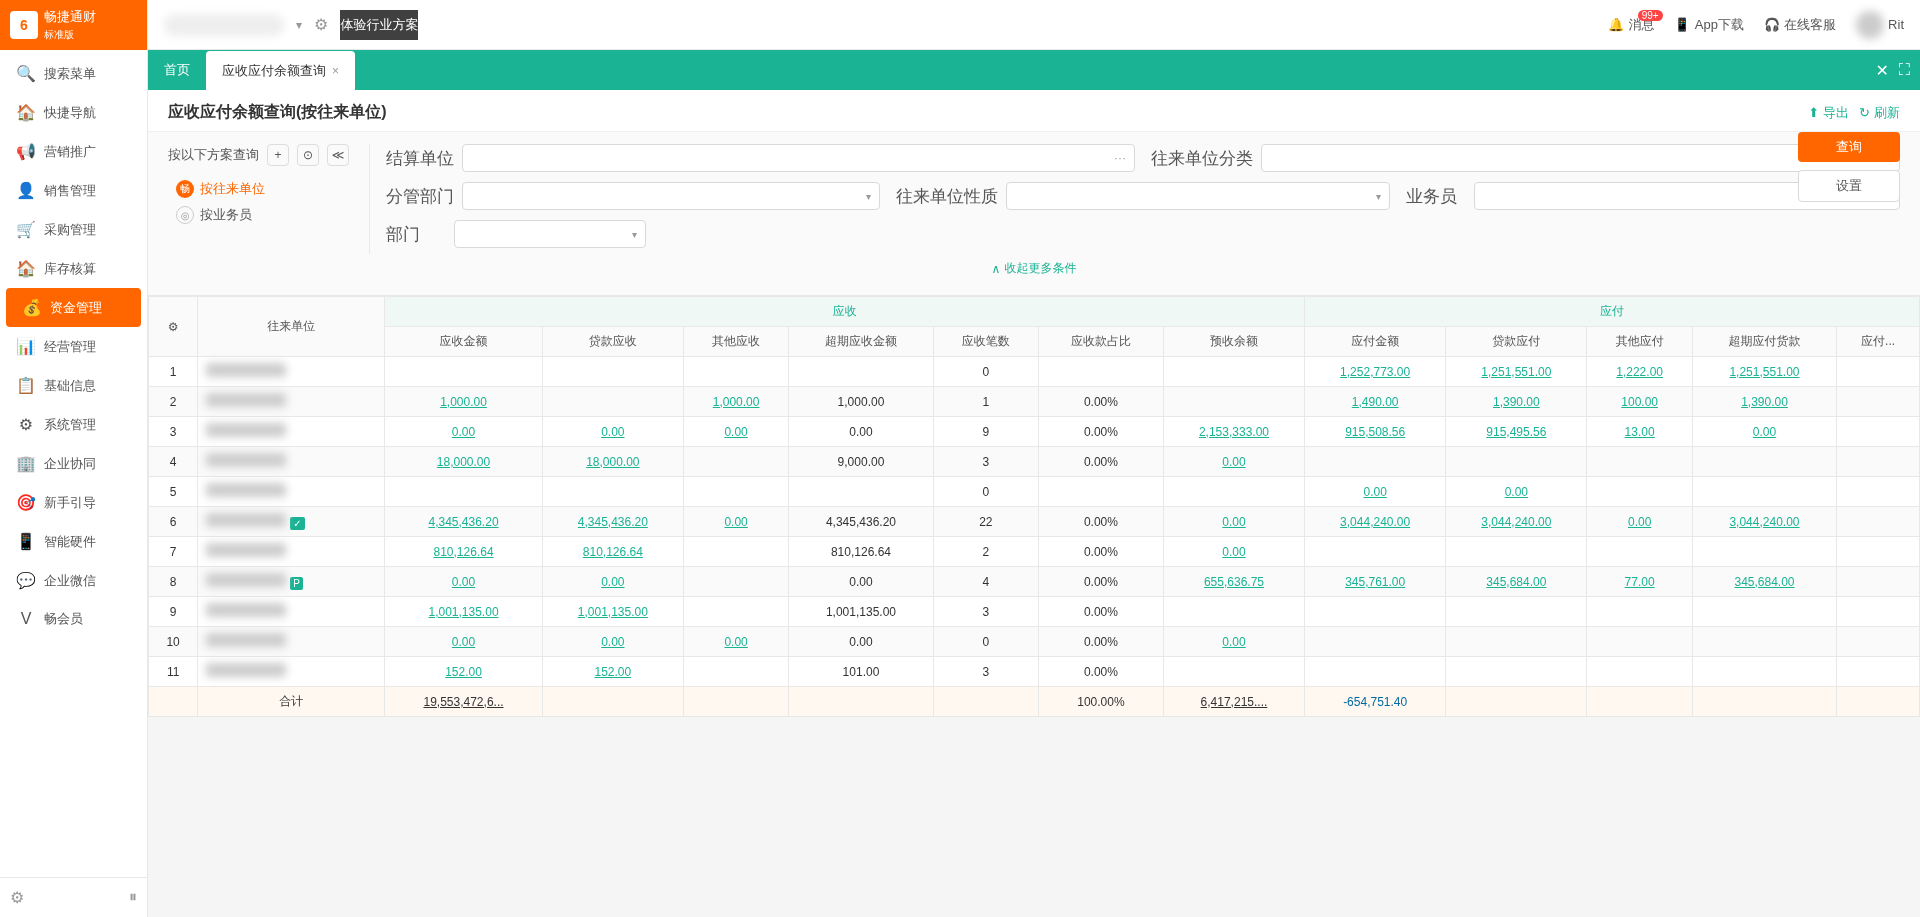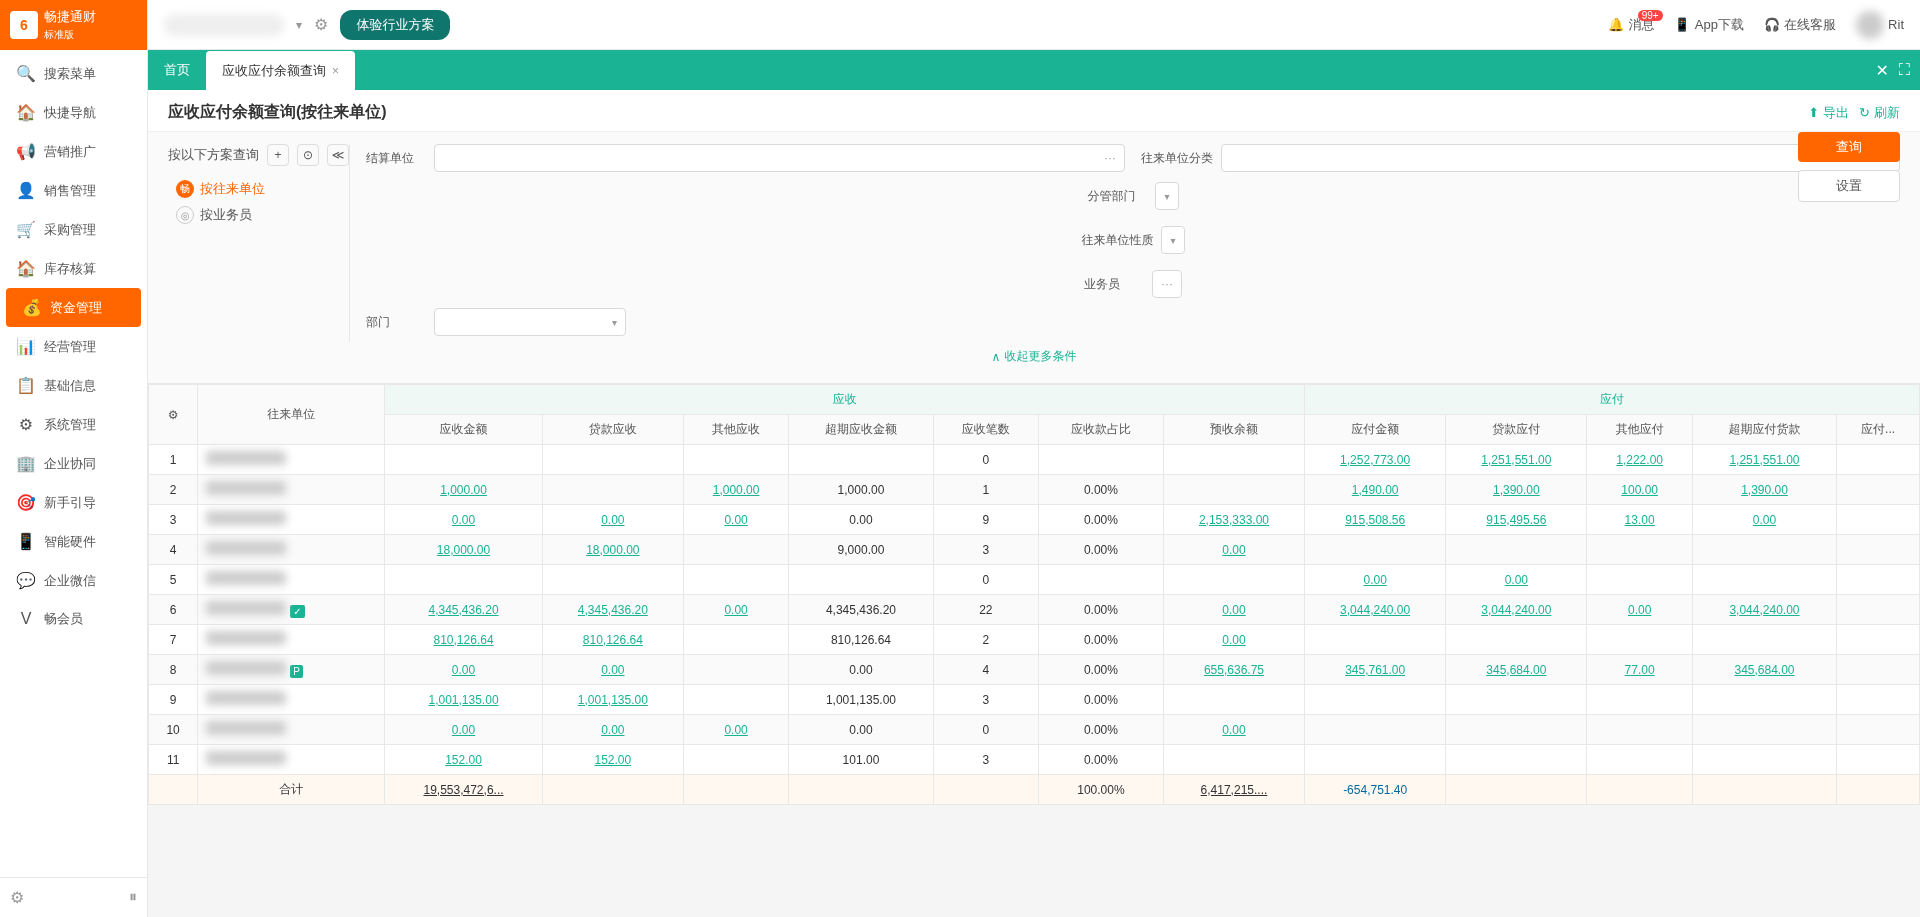--- a/index.html
+++ b/index.html
@@ -24,21 +24,21 @@
 
     
     .main { flex: 1; display: flex; flex-direction: column; overflow: hidden; }
 
     
     .topbar { height: 50px; background: #fff; border-bottom: 1px solid #e8e8e8; display: flex; align-items: center; padding: 0 16px; gap: 12px; justify-content: space-between; }
     .topbar-left { display: flex; align-items: center; gap: 12px; }
     .topbar-breadcrumb { color: #999; font-size: 12px; background: #f5f5f5; padding: 4px 12px; border-radius: 12px; }
     .topbar-dropdown { color: #999; cursor: pointer; }
     .topbar-gear { color: #999; cursor: pointer; font-size: 16px; }
-    .topbar-solution-btn { background: #0f766e; color: #fff; border: none; padding: 6px 16px; border-radius: 12px; cursor: pointer; font-size: 13px; }
+    .topbar-solution-btn { background: #404040; color: #fff; border: none; padding: 6px 0; border-radius: 0; cursor: pointer; font-size: 13px; }
     .topbar-right { display: flex; align-items: center; gap: 20px; }
     .topbar-right-item { display: flex; align-items: center; gap: 4px; color: #555; cursor: pointer; font-size: 13px; position: relative; }
     .notification-badge { background: #ff4444; color: #fff; border-radius: 8px; padding: 0 4px; font-size: 10px; position: absolute; top: -6px; right: -8px; }
     .topbar-avatar { width: 28px; height: 28px; background: #ccc; border-radius: 50%; display: flex; align-items: center; justify-content: center; color: #fff; font-size: 11px; }
     .topbar-username { color: #555; font-size: 13px; }
 
     
     .tabbar { height: 40px; background: #1ab394; display: flex; align-items: center; padding: 0; }
     .tab { padding: 0 16px; height: 40px; display: flex; align-items: center; cursor: pointer; color: #fff; font-size: 13px; gap: 6px; }
     .tab.home { background: transparent; }
@@ -62,21 +62,21 @@
     .filter-toolbar { display: flex; align-items: center; gap: 8px; margin-bottom: 10px; }
     .filter-toolbar-label { color: #555; font-size: 13px; font-weight: 500; }
     .filter-toolbar-btn { width: 22px; height: 22px; border: 1px solid #ddd; border-radius: 4px; display: flex; align-items: center; justify-content: center; cursor: pointer; color: #555; font-size: 12px; }
     .filter-nav { margin-bottom: 10px; }
     .filter-nav-item { display: flex; align-items: center; gap: 6px; padding: 4px 8px; cursor: pointer; font-size: 13px; color: #555; }
     .filter-nav-item.active { color: #ff6600; }
     .filter-nav-item .filter-nav-icon { width: 18px; height: 18px; border-radius: 50%; background: #ff6600; display: flex; align-items: center; justify-content: center; color: #fff; font-size: 10px; }
     .filter-nav-item .filter-nav-icon2 { width: 18px; height: 18px; border-radius: 50%; border: 1px solid #ccc; display: flex; align-items: center; justify-content: center; color: #999; font-size: 10px; }
     .filter-row { display: flex; align-items: center; gap: 16px; }
     .filter-field { display: flex; align-items: center; gap: 8px; flex: 1; }
-    .filter-field-label { color: #555; font-size: 12px; white-space: nowrap; min-width: 60px; }
+    .filter-field-label { color: #555; font-size: 17px; white-space: nowrap; min-width: 60px; }
     .filter-input { flex: 1; height: 28px; border: 1px solid #d9d9d9; border-radius: 4px; padding: 0 8px; font-size: 12px; color: #333; background: #fff; display: flex; align-items: center; justify-content: space-between; cursor: pointer; }
     .filter-input-dots { color: #999; }
     .filter-input-arrow { color: #999; font-size: 10px; }
     .collapse-btn { color: #1ab394; cursor: pointer; font-size: 12px; display: flex; align-items: center; gap: 4px; justify-content: center; padding: 6px 0; }
     .query-btn { background: #ff6600; color: #fff; border: none; padding: 6px 20px; border-radius: 4px; cursor: pointer; font-size: 13px; }
     .set-btn { background: #fff; color: #555; border: 1px solid #d9d9d9; padding: 6px 37px; border-radius: 4px; cursor: pointer; font-size: 13px; }
 
     
     .table-container { overflow-x: auto; }
     .data-table { width: 100%; border-collapse: collapse; font-size: 12px; }
@@ -230,21 +230,21 @@
             <div class="header-action-btn">
               <span>↻</span>
               <span>刷新</span>
             </div>
           </div>
         </div>
 
         <div class="filter-area" style="position:relative;">
           <div style="display:flex; gap:16px;">
 
-            <div style="min-width:160px; border-right:1px solid #e8e8e8; padding-right:0;">
+            <div style="min-width:160px; border-right:1px solid #e8e8e8; padding-right:20px;">
               <div class="filter-toolbar">
                 <span class="filter-toolbar-label">按以下方案查询</span>
                 <div class="filter-toolbar-btn">+</div>
                 <div class="filter-toolbar-btn">⊙</div>
                 <div class="filter-toolbar-btn">≪</div>
               </div>
               <div class="filter-nav">
                 <div class="filter-nav-item active">
                   <div class="filter-nav-icon">畅</div>
                   <span>按往来单位</span>
@@ -268,21 +268,21 @@
                 </div>
                 <div class="filter-field">
                   <span class="filter-field-label">往来单位分类</span>
                   <div class="filter-input">
                     <span></span>
                     <span class="filter-input-arrow">▾</span>
                   </div>
                 </div>
               </div>
 
-              <div class="filter-row" style="margin-bottom:10px;flex-direction:column;">
+              <div class="filter-row" style="margin-bottom:10px;">
                 <div class="filter-field">
                   <span class="filter-field-label">分管部门</span>
                   <div class="filter-input">
                     <span></span>
                     <span class="filter-input-arrow">▾</span>
                   </div>
                 </div>
                 <div class="filter-field">
                   <span class="filter-field-label">往来单位性质</span>
                   <div class="filter-input">

